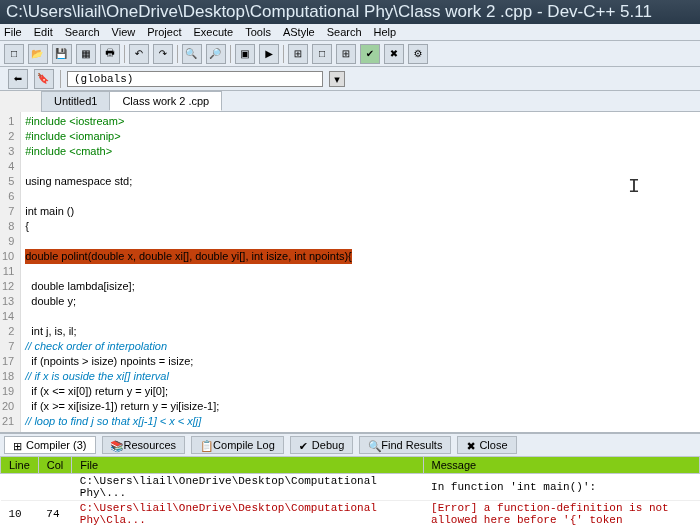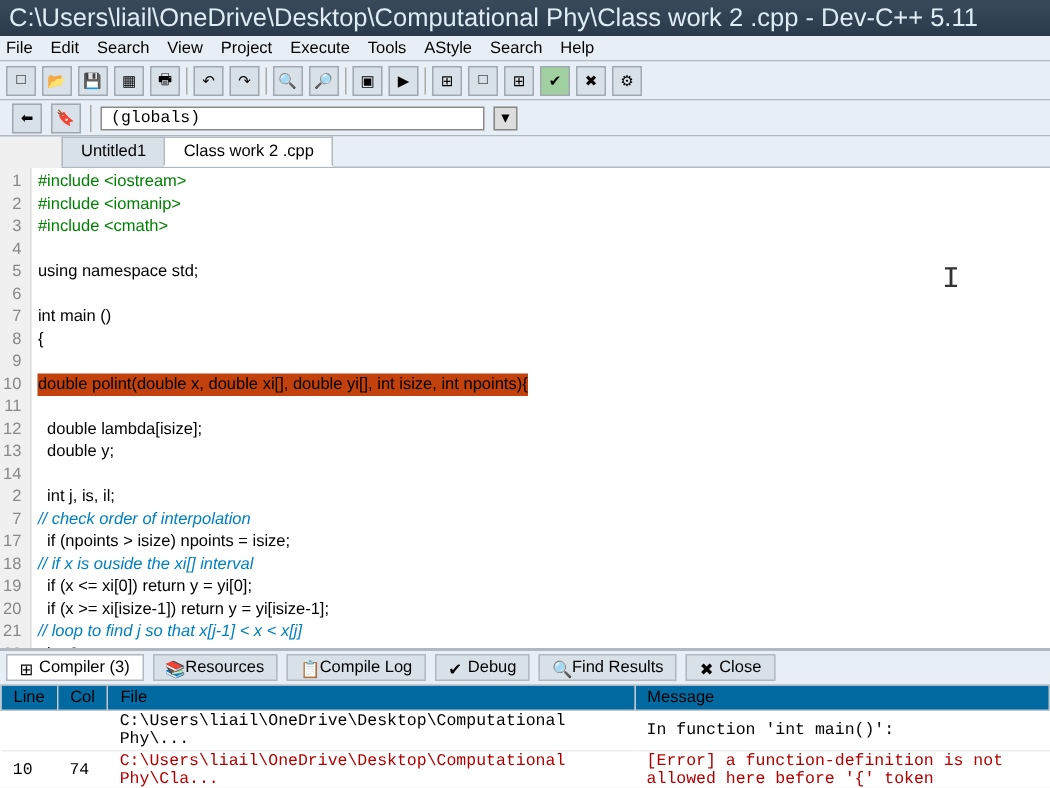--- a/index.html
+++ b/index.html
@@ -23,21 +23,21 @@
 .hl-green { color: #008000; }
 .hl-comment { color: #0080c0; font-style: italic; }
 .hl-current { background: #c2410c; display: block; }
 .cursor-I { position: absolute; right: 60px; top: 175px; font-family: 'Courier New'; font-size: 20px; color: #333; }
 .bottom-panel { background: #f0f0f0; border-top: 2px solid #b0b8c0; }
 .bottom-tabs { display: flex; align-items: center; background: #e8eef5; padding: 2px 4px; gap: 6px; }
 .bottom-tab { padding: 2px 8px; border: 1px solid #b0b8c0; background: #d8e0e8; cursor: pointer; display:flex; align-items:center; gap:3px; }
 .bottom-tab.active { background: #fff; }
 .tab-icon { width:10px; height:10px; display:inline-block; }
 .err-table { width: 100%; border-collapse: collapse; background: #fff; }
-.err-table th { text-align: left; padding: 2px 8px; border: 1px solid #c0c8d0; background: #0369a1; font-weight: normal; }
+.err-table th { text-align: left; padding: 2px 8px; border: 1px solid #c0c8d0; background: #84cc16; font-weight: normal; }
 .err-table td { padding: 1px 8px; border-bottom: 1px solid #eee; font-family: 'Courier New', monospace; font-size: 11px; }
 .err-red { color: #b00000; }
 .sep { width:1px; height:18px; background:#aaa; }
 </style>
 </head>
 <body>
 
 <div class="titlebar">C:\Users\liail\OneDrive\Desktop\Computational Phy\Class work 2 .cpp - Dev-C++ 5.11</div>
 
 <div class="menubar" id="menubar">

